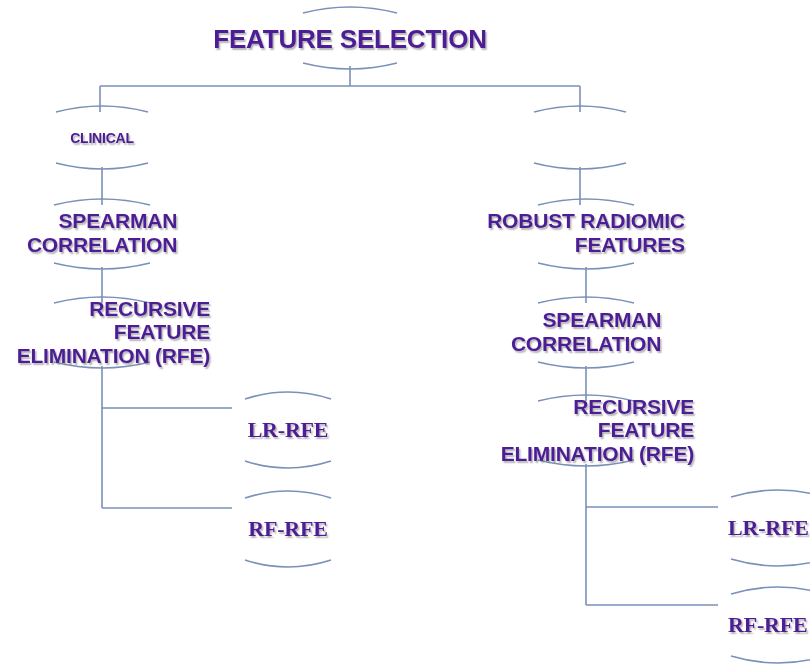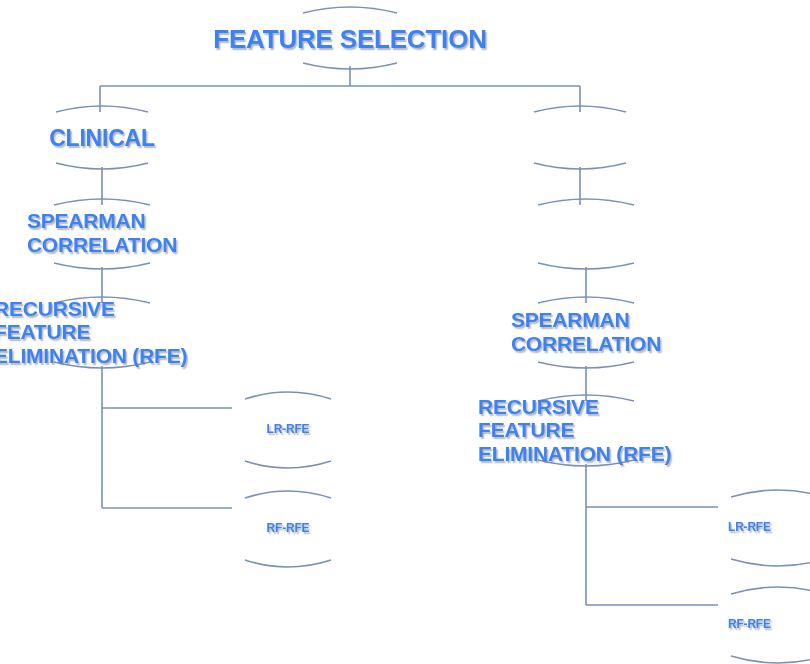--- a/index.html
+++ b/index.html
@@ -11,35 +11,35 @@
     position:relative;
   }
   #canvas{position:absolute;left:0;top:0;width:810px;height:664px;}
   svg.lines{position:absolute;left:0;top:0;width:810px;height:664px;}
 
   .node{
     position:absolute;
     display:flex;
     align-items:center;
     justify-content:center;
-    text-align:left;
-    color:#3b82f6;
+    text-align:right;
+    color:#4c1d95;
     font-weight:bold;
     letter-spacing:-0.2px;
     line-height:1.12;
     text-shadow:1.5px 1.5px 1.6px rgba(120,120,120,0.55);
     white-space:pre-line;
     pointer-events:auto;
   }
   .node-label{display:block;}
 
   .t-root{font-size:26px;}
-  .t-lvl1{font-size:23px;}
+  .t-lvl1{font-size:14px;}
   .t-lvl2{font-size:21px;}
-  .t-leaf{font-size:12px;}
+  .t-leaf{font-size:22px;font-family:Liberation Serif, serif;}
 </style>
 </head>
 <body>
 
 <div id="canvas">
 
   <svg class="lines" viewBox="0 0 810 664">
     <g fill="none" stroke="#7a90b8" stroke-width="1.6" stroke-linecap="butt">
 
       <path d="M 303 13 Q 350 1 397 13"></path>
@@ -120,20 +120,24 @@
 
   <div class="node t-leaf" style="left:238px;top:415px;width:100px;height:30px;">
     <span class="node-label">LR-RFE</span>
   </div>
 
   <div class="node t-leaf" style="left:238px;top:514px;width:100px;height:30px;">
     <span class="node-label">RF-RFE</span>
   </div>
 
 
+  <div class="node t-lvl2" style="left:486px;top:210px;width:200px;height:46px;">
+    <span class="node-label">ROBUST RADIOMIC
+FEATURES</span>
+  </div>
 
   <div class="node t-lvl2" style="left:498px;top:309px;width:176px;height:46px;">
     <span class="node-label">SPEARMAN
 CORRELATION</span>
   </div>
 
   <div class="node t-lvl2" style="left:478px;top:407px;width:216px;height:46px;">
     <span class="node-label">RECURSIVE FEATURE
 ELIMINATION (RFE)</span>
   </div>

